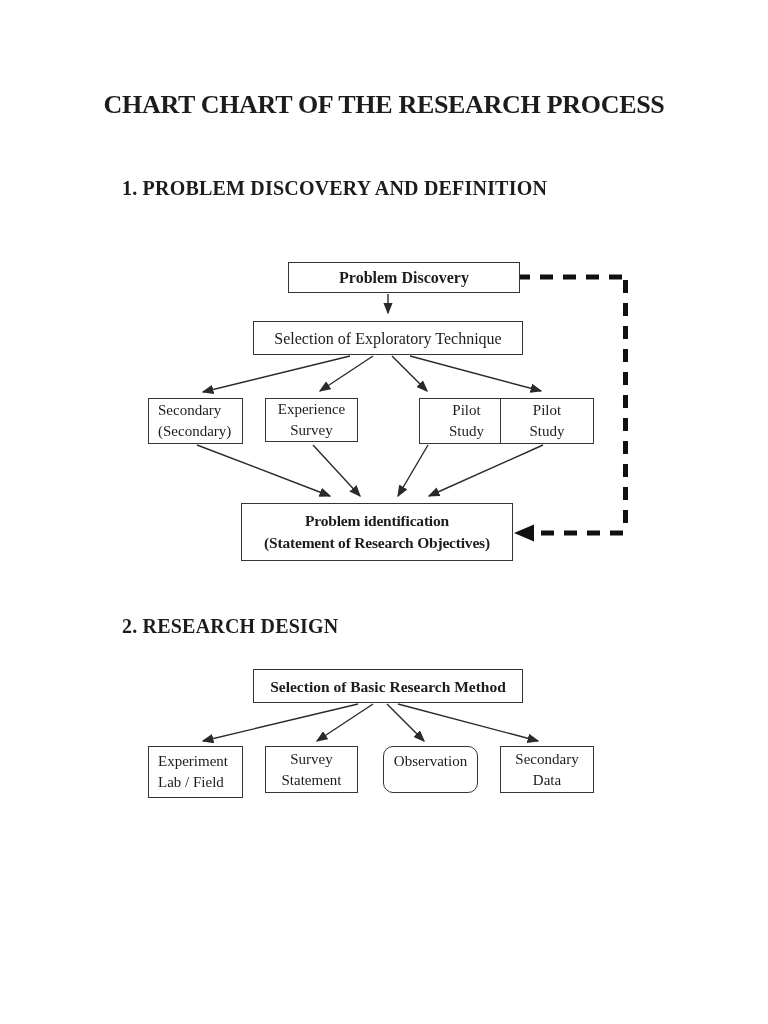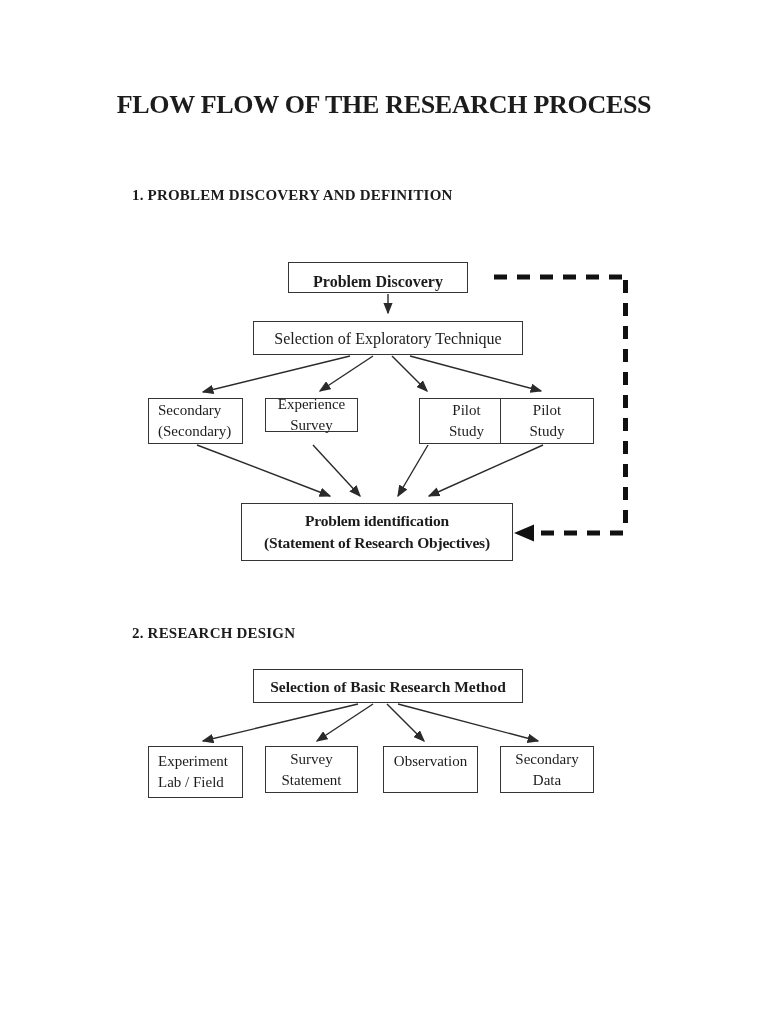--- a/index.html
+++ b/index.html
@@ -13,22 +13,22 @@
   }
   .page{position:absolute;inset:0;background:#ffffff;}
   .doc-title{
     position:absolute;top:90px;left:0;width:768px;
     text-align:center;
     font-size:26px;font-weight:bold;letter-spacing:-0.3px;
     margin:0;
   }
   .sec-heading{
     position:absolute;left:120px;
-    font-size:15px;font-weight:bold;letter-spacing:0.2px;
-    margin:12px;
+    font-size:20px;font-weight:bold;letter-spacing:0.2px;
+    margin:2px;
   }
   #heading-1{top:175px;}
   #heading-2{top:613px;}
   .fbox{
     position:absolute;
     box-sizing:border-box;
     border:1.6px solid #353535;
     background:#ffffff;
     display:flex;flex-direction:column;
     justify-content:center;align-items:center;
@@ -44,21 +44,21 @@
   svg.arrows{
     position:absolute;left:0;top:0;
     pointer-events:none;
   }
 </style>
 </head>
 <body>
 
 <div class="page">
 
-  <h1 class="doc-title">FLOW FLOW OF THE RESEARCH PROCESS</h1>
+  <h1 class="doc-title">CHART CHART OF THE RESEARCH PROCESS</h1>
 
   <h2 class="sec-heading" id="heading-1">1. PROBLEM DISCOVERY AND DEFINITION</h2>
   <h2 class="sec-heading" id="heading-2">2. RESEARCH DESIGN</h2>
 
   <svg class="arrows" width="768" height="1024" viewBox="0 0 768 1024">
     <defs>
       <marker id="ah" viewBox="0 0 10 8" refX="8.8" refY="4" markerWidth="8.5" markerHeight="6.8" orient="auto-start-reverse">
         <path d="M0,0 L10,4 L0,8 Z" fill="#2a2a2a"></path>
       </marker>
     </defs>
@@ -85,34 +85,34 @@
     <polygon points="514,533 534,524.5 534,541.5" fill="#111111"></polygon>
 
     <g stroke="#2a2a2a" stroke-width="1.4" fill="none">
       <line x1="358" y1="704" x2="203" y2="741" marker-end="url(#ah)"></line>
       <line x1="373" y1="704" x2="317" y2="741" marker-end="url(#ah)"></line>
       <line x1="387" y1="704" x2="424" y2="741" marker-end="url(#ah)"></line>
       <line x1="398" y1="704" x2="538" y2="741" marker-end="url(#ah)"></line>
     </g>
   </svg>
 
-  <div class="fbox bold wide" style="left:288px;top:262px;width:180px;height:31px;justify-content:flex-end;">
+  <div class="fbox bold wide" style="left:288px;top:262px;width:232px;height:31px;">
     <span>Problem Discovery</span>
   </div>
 
   <div class="fbox wide" style="left:253px;top:321px;width:270px;height:34px;align-items:center;">
     <span>Selection of Exploratory Technique</span>
   </div>
 
   <div class="fbox leftalign" style="left:148px;top:398px;width:95px;height:46px;">
     <span>Secondary</span>
     <span>(Secondary)</span>
   </div>
 
-  <div class="fbox" style="left:265px;top:398px;width:93px;height:34px;">
+  <div class="fbox" style="left:265px;top:398px;width:93px;height:44px;">
     <span>Experience</span>
     <span>Survey</span>
   </div>
 
   <div class="fbox" style="left:383px;top:398px;width:95px;height:46px;margin-left:36px;">
     <span>Pilot</span>
     <span>Study</span>
   </div>
 
   <div class="fbox" style="left:500px;top:398px;width:94px;height:46px;">
@@ -132,21 +132,21 @@
   <div class="fbox leftalign" style="left:148px;top:746px;width:95px;height:52px;">
     <span>Experiment</span>
     <span>Lab / Field</span>
   </div>
 
   <div class="fbox" style="left:265px;top:746px;width:93px;height:47px;">
     <span>Survey</span>
     <span>Statement</span>
   </div>
 
-  <div class="fbox topalign" style="left:383px;top:746px;width:95px;height:47px;">
+  <div class="fbox topalign" style="left:383px;top:746px;width:95px;height:47px;border-radius:10px;">
     <span>Observation</span>
   </div>
 
   <div class="fbox" style="left:500px;top:746px;width:94px;height:47px;">
     <span>Secondary</span>
     <span>Data</span>
   </div>
 
 </div>
 

